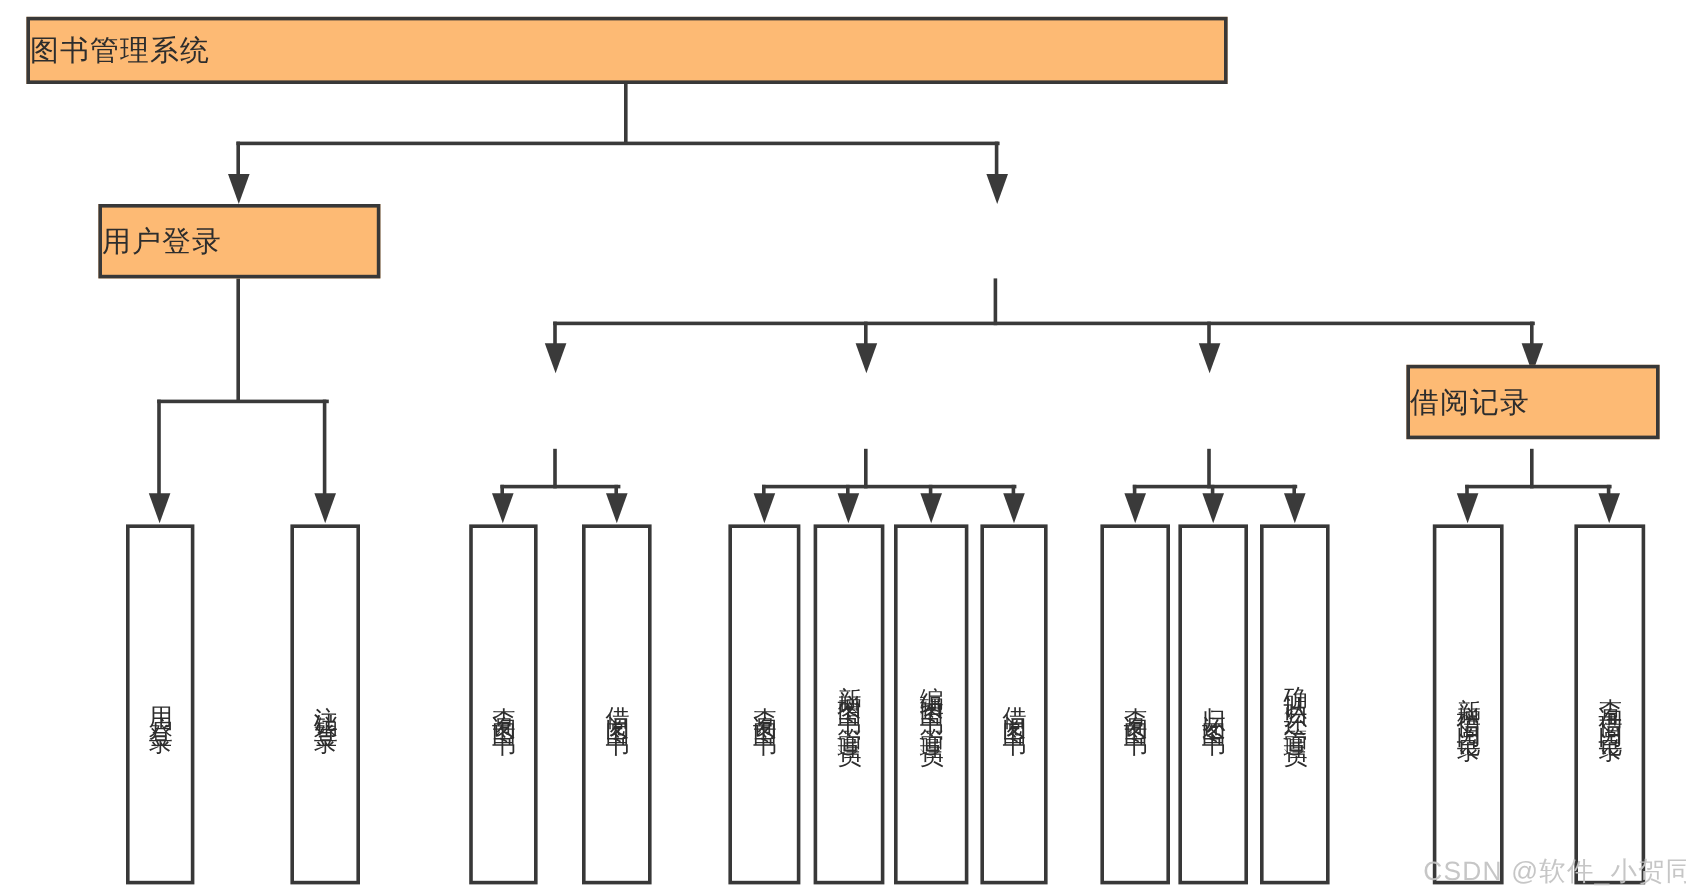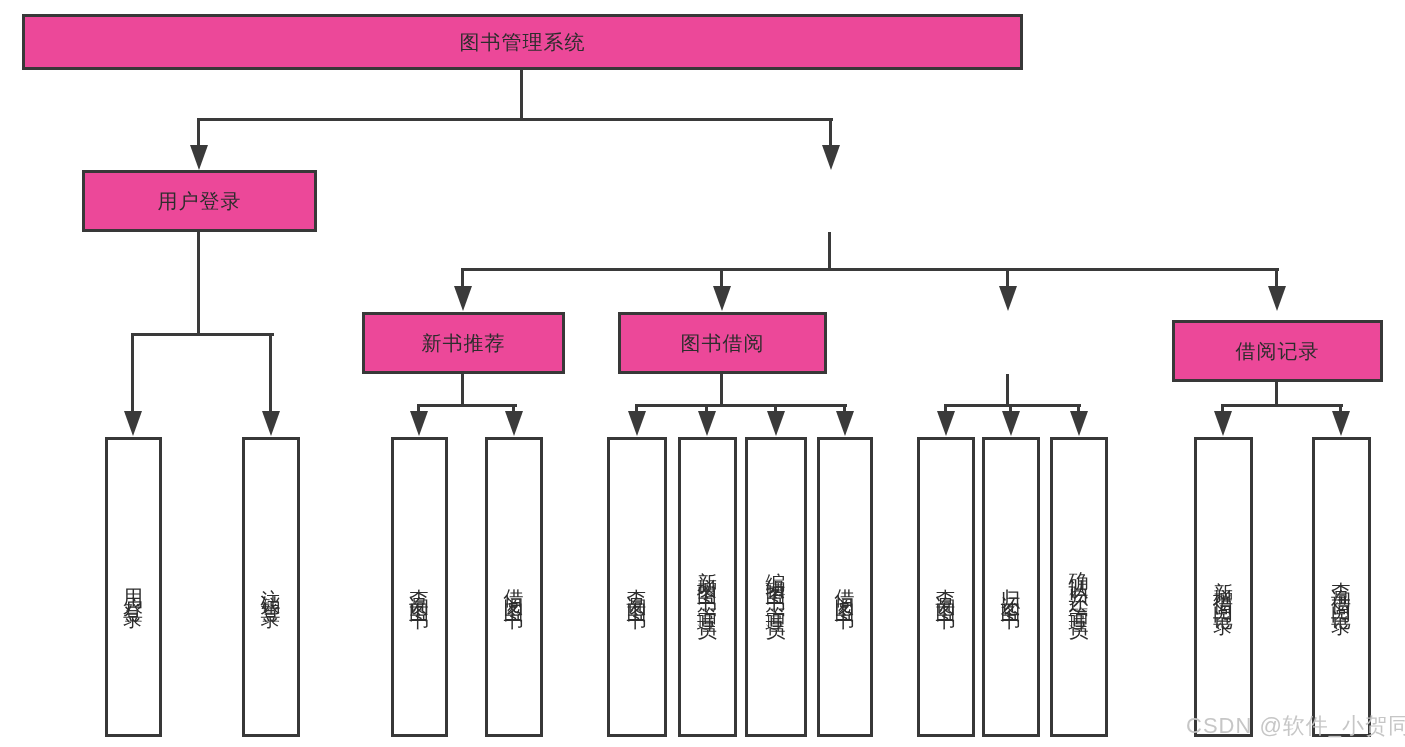--- a/index.html
+++ b/index.html
@@ -24,23 +24,23 @@
   
   .arrow{
     position:absolute;width:0;height:0;
     border-left:9px solid transparent;
     border-right:9px solid transparent;
     border-top:25px solid var(--line);
   }
   
   .node{
     position:absolute;box-sizing:border-box;
-    background:#ec4899;border:3px solid var(--border);
-    display:flex;align-items:center;justify-content:center;
-    font-size:20px;color:var(--text);letter-spacing:1px;
+    background:#fdba74;border:3px solid var(--border);
+    display:flex;align-items:center;
+    font-size:24px;color:var(--text);letter-spacing:1px;
     z-index:2;
   }
   
   .leaf{
     position:absolute;box-sizing:border-box;
     background:#fff;border:3px solid var(--border);
     display:flex;align-items:center;justify-content:center;
     z-index:2;
   }
   .vtext{
@@ -123,27 +123,21 @@
   <div class="arrow" style="left:1332px;top:411px"></div>
 
   <div class="node" style="left:22px;top:14px;width:1001px;height:56px">
     <span>图书管理系统</span>
   </div>
 
   <div class="node" style="left:82px;top:170px;width:235px;height:62px">
     <span>用户登录</span>
   </div>
 
-  <div class="node" style="left:362px;top:312px;width:203px;height:62px">
-    <span>新书推荐</span>
-  </div>
-  <div class="node" style="left:618px;top:312px;width:209px;height:62px">
-    <span>图书借阅</span>
-  </div>
-  <div class="node" style="left:1172px;top:320px;width:211px;height:62px">
+  <div class="node" style="left:1172px;top:304px;width:211px;height:62px">
     <span>借阅记录</span>
   </div>
 
   <div class="leaf" style="left:105px;top:437px;width:57px;height:300px">
     <span class="vtext">用户登录</span>
   </div>
   <div class="leaf" style="left:242px;top:437px;width:58px;height:300px">
     <span class="vtext">注销登录</span>
   </div>
 

